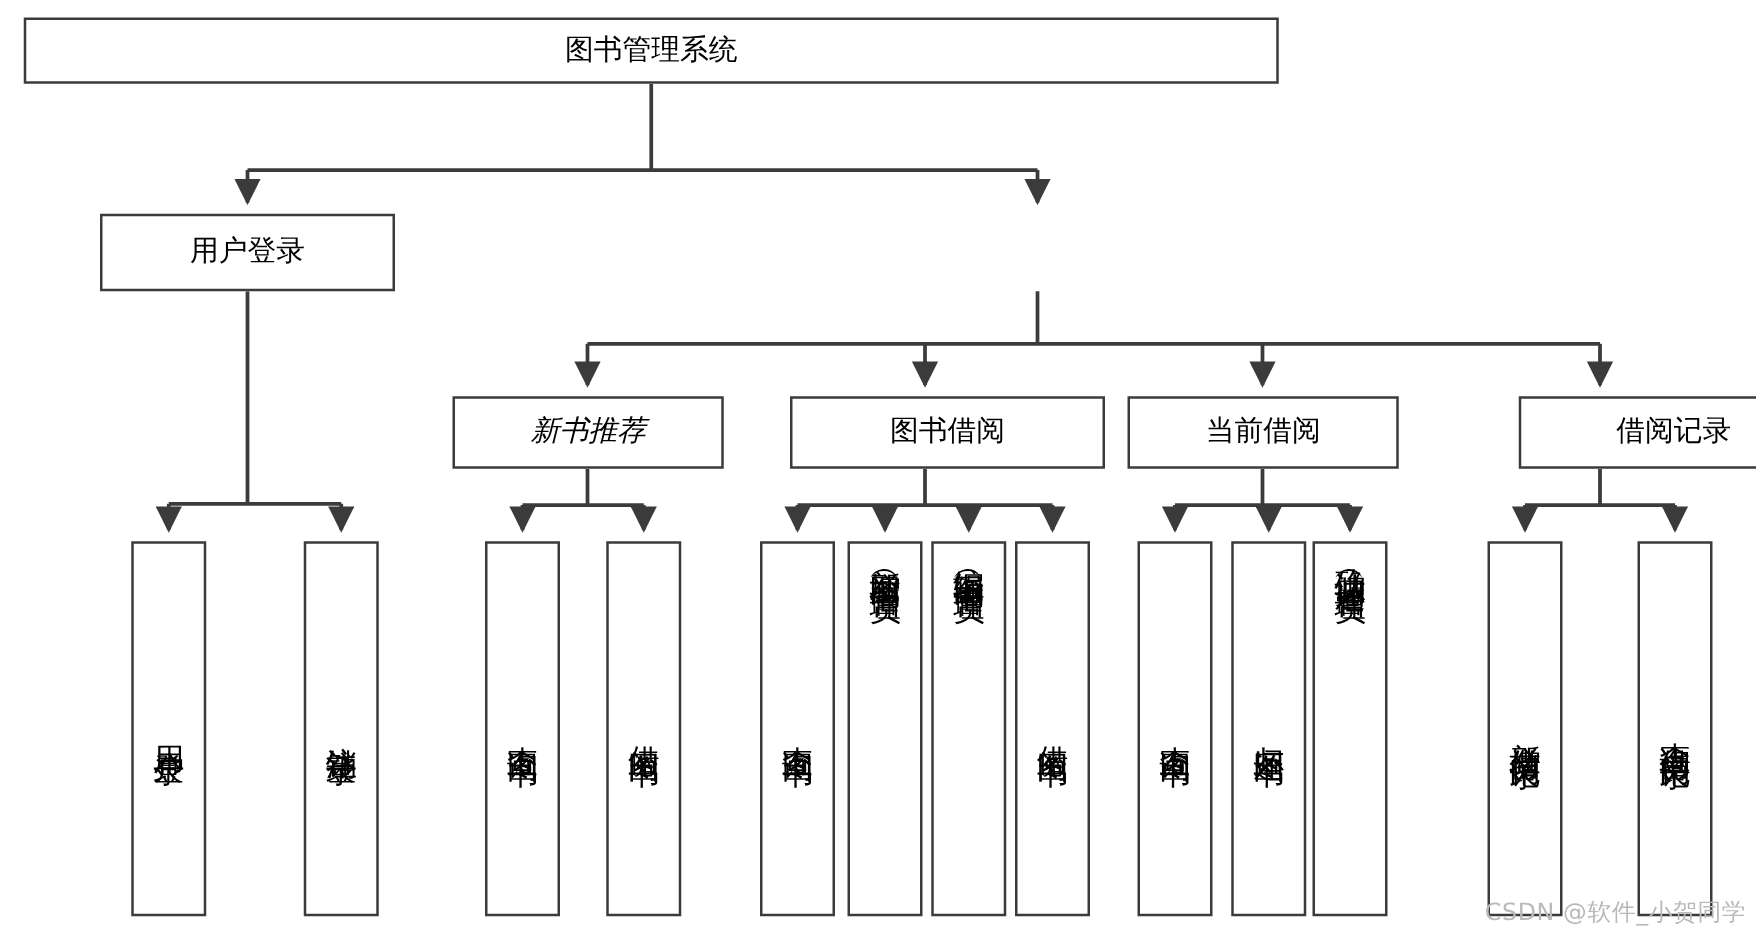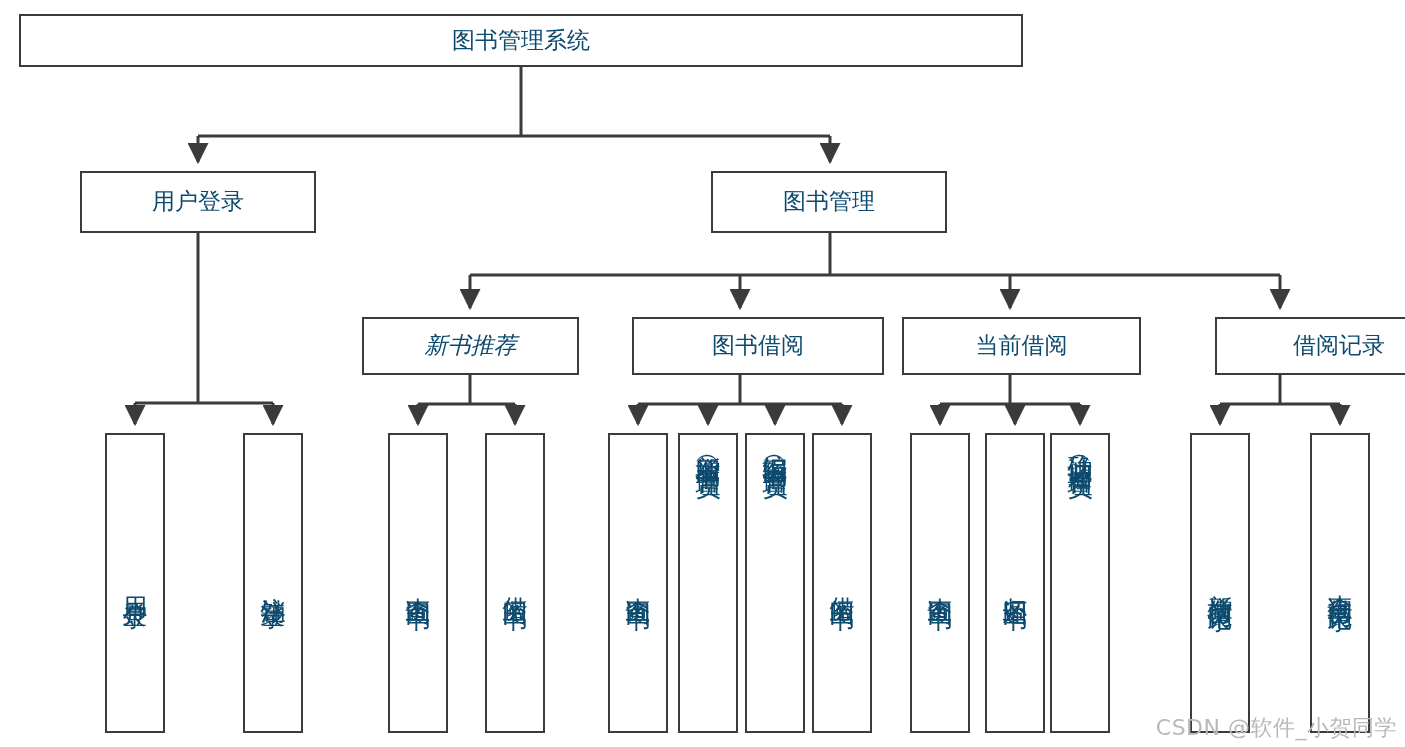--- a/index.html
+++ b/index.html
@@ -26,21 +26,21 @@
     pointer-events: none;
   }
   .node {
     position: absolute;
     box-sizing: border-box;
     background: #ffffff;
     border: 2px solid #3b3b3b;
     display: flex;
     align-items: center;
     justify-content: center;
-    color: #0c4a6e;
+    color: #000000;
     z-index: 3;
   }
   .node .label {
     display: block;
     text-align: center;
     line-height: 1.18;
     white-space: nowrap;
   }
   .node.horiz .label {
     font-size: 23px;
@@ -61,21 +61,21 @@
     line-height: 1;
     white-space: nowrap;
   }
   .node.vert.centered {
     align-items: center;
   }
   .watermark {
     position: absolute;
     right: 8px;
     bottom: 4px;
-    font-size: 22px;
+    font-size: 19px;
     color: #b9b9b9;
     letter-spacing: 0.5px;
     z-index: 6;
     white-space: nowrap;
   }
 </style>
 </head>
 <body>
 
 <div id="canvas">
@@ -130,31 +130,28 @@
     </g>
   </svg>
 
   <div class="node root horiz" style="left:19px; top:14px; width:1004px; height:53px;">
     <span class="label">图书管理系统</span>
   </div>
 
   <div class="node horiz" style="left:80px; top:171px; width:236px; height:62px;">
     <span class="label">用户登录</span>
   </div>
-  <div class="node horiz" style="left:711px; top:171px; width:236px; height:62px;">
-    <span class="label">图书管理</span>
-  </div>
 
   <div class="node horiz" style="left:362px; top:317px; width:217px; height:58px;font-style:italic;">
     <span class="label">新书推荐</span>
   </div>
   <div class="node horiz" style="left:632px; top:317px; width:252px; height:58px;">
     <span class="label">图书借阅</span>
   </div>
-  <div class="node horiz" style="left:902px; top:317px; width:239px; height:58px;">
+  <div class="node horiz" style="left:902px; top:317px; width:217px; height:58px;">
     <span class="label">当前借阅</span>
   </div>
   <div class="node horiz" style="left:1215px; top:317px; width:248px; height:58px;">
     <span class="label">借阅记录</span>
   </div>
 
   <div class="node vert centered" style="left:105px; top:433px; width:60px; height:300px;">
     <span class="label">用户登录</span>
   </div>
   <div class="node vert centered" style="left:243px; top:433px; width:60px; height:300px;">

